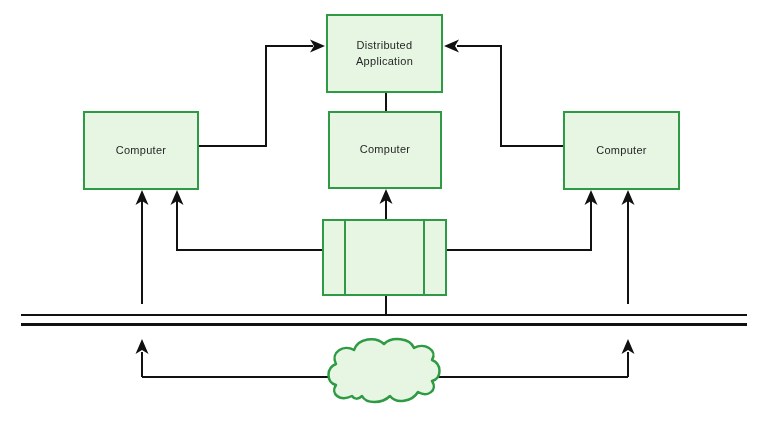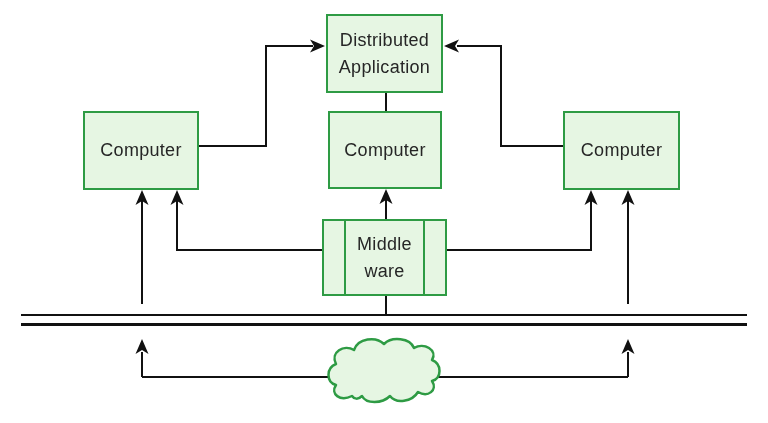--- a/index.html
+++ b/index.html
@@ -28,21 +28,21 @@
   .node {
     position: absolute;
     box-sizing: border-box;
     background: var(--node-fill, #e6f6e3);
     border: 2px solid var(--node-border, #2e9b44);
     display: flex;
     align-items: center;
     justify-content: center;
     text-align: center;
     color: var(--text, #262626);
-    font-size: 18px;
+    font-size: 11px;
     font-weight: 500;
     line-height: 1.45;
     letter-spacing: 0.3px;
   }
 
   #node-da        { left: 326px; top: 14px;  width: 117px; height: 79px; }
   #node-comp-l    { left: 83px;  top: 111px; width: 116px; height: 79px; }
   #node-comp-c    { left: 328px; top: 111px; width: 114px; height: 78px; }
   #node-comp-r    { left: 563px; top: 111px; width: 117px; height: 79px; }
   #node-mw        { left: 322px; top: 219px; width: 125px; height: 77px; }
@@ -137,17 +137,16 @@
     <span>Computer</span>
   </div>
 
   <div class="node" id="node-comp-r">
     <span>Computer</span>
   </div>
 
   <div class="node" id="node-mw">
     <div class="mw-divider left"></div>
     <div class="mw-divider right"></div>
-    <span class="mw-label">Middle ware</span>
   </div>
 
 
 </div>
 
 </body></html>

